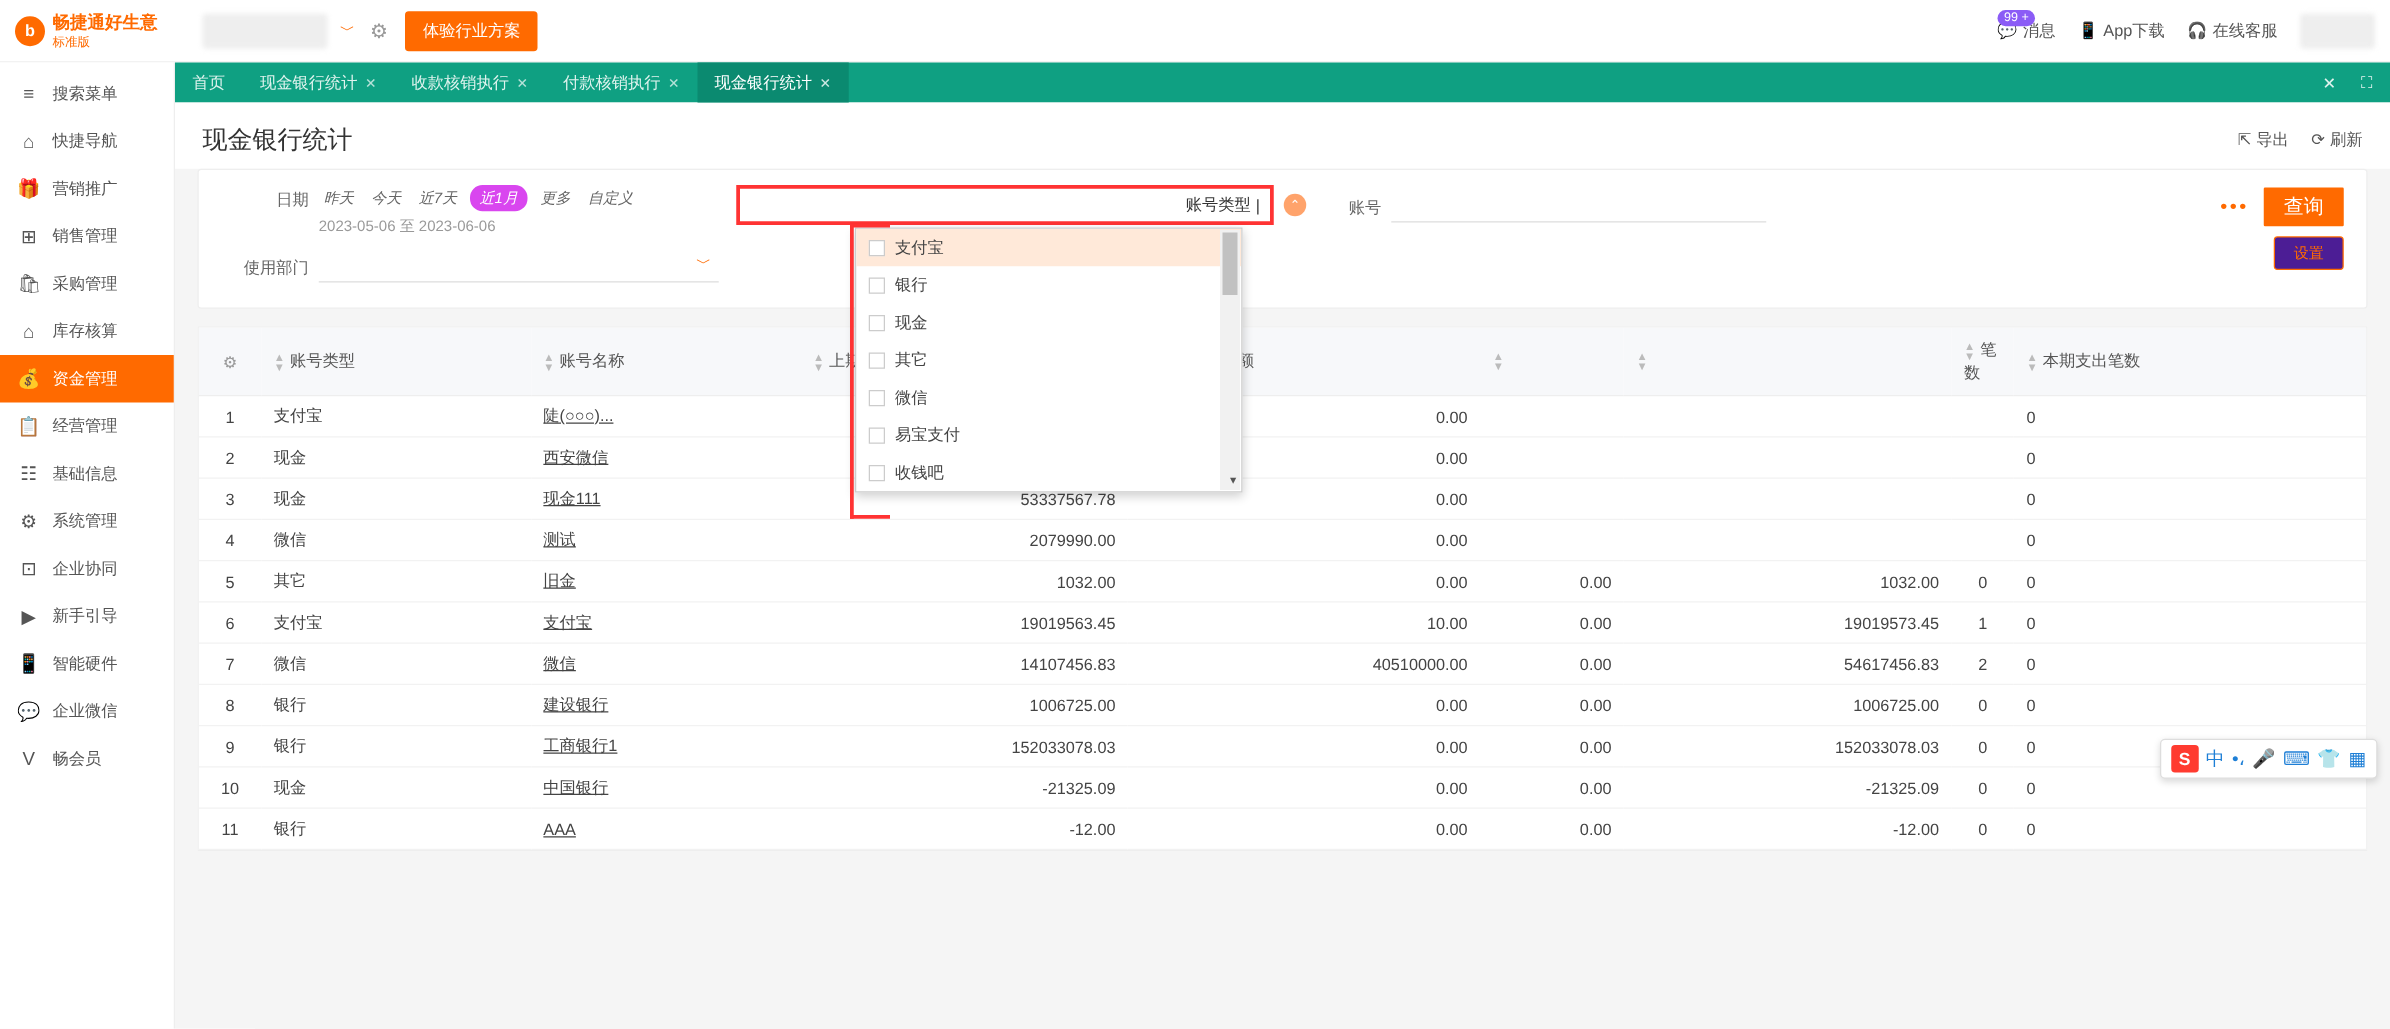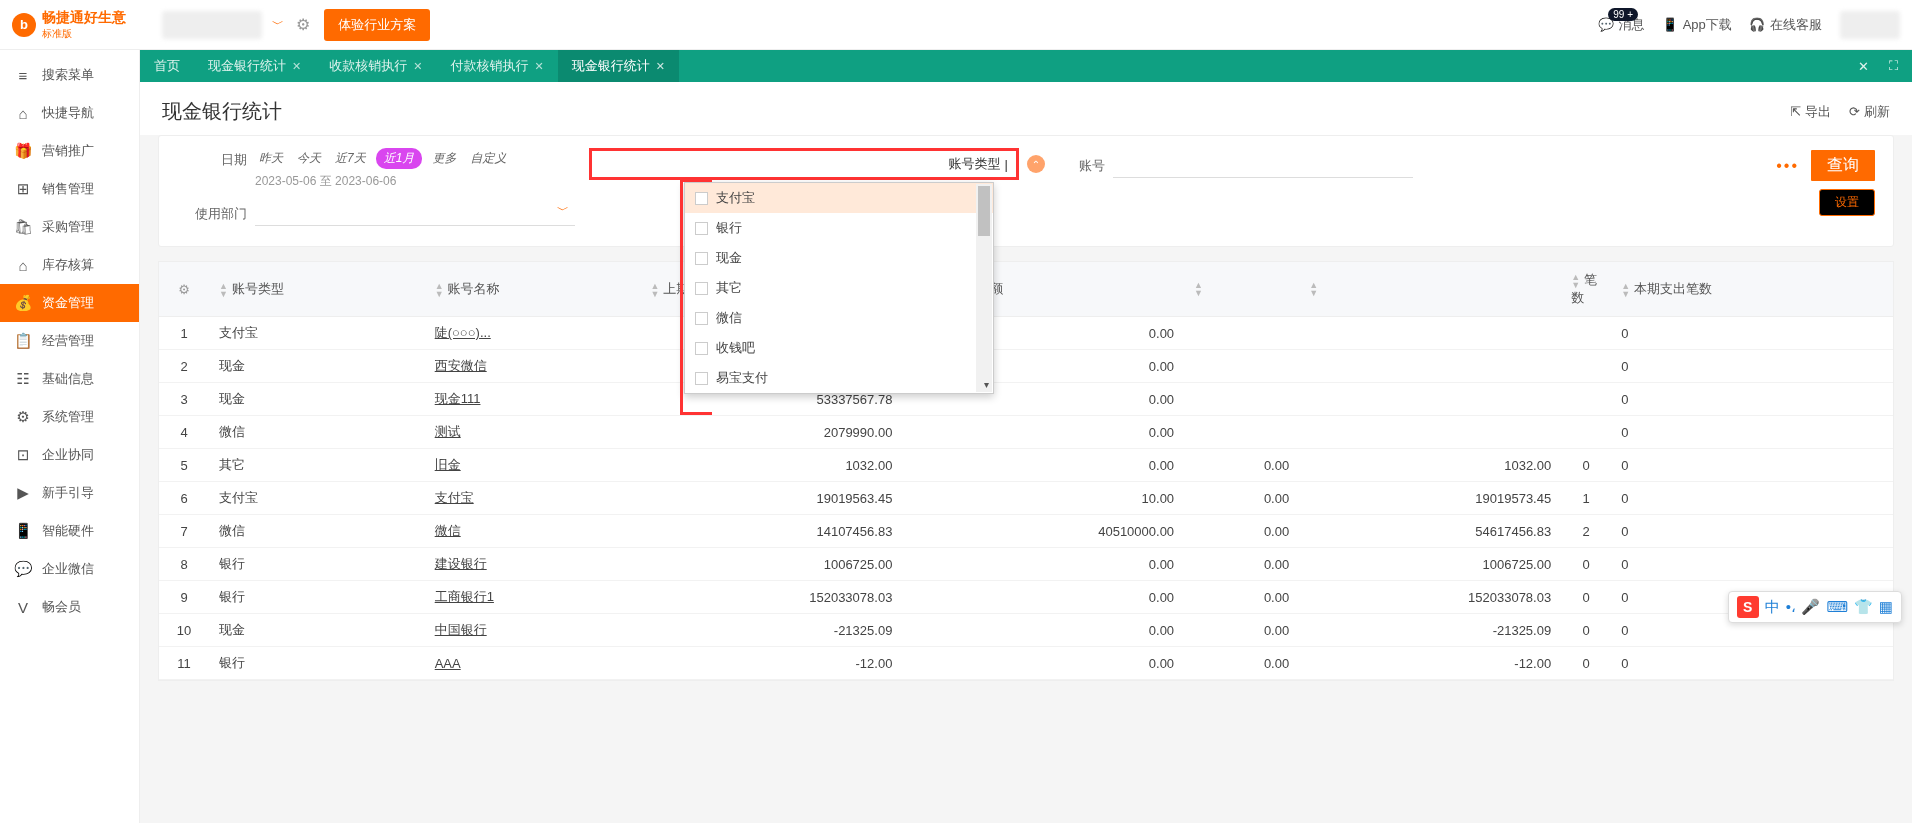--- a/index.html
+++ b/index.html
@@ -10,21 +10,21 @@
 .logo-area { display: flex; align-items: center; width: 140px; }
 .logo-icon { width: 24px; height: 24px; background: #ff6a00; border-radius: 50%; color: #fff; display: flex; align-items: center; justify-content: center; font-weight: bold; margin-right: 6px; }
 .logo-text { font-size: 14px; color: #ff6a00; font-weight: bold; }
 .logo-sub { font-size: 10px; color: #ff6a00; }
 .blur-box { width: 100px; height: 28px; background: #eee; filter: blur(2px); border-radius: 3px; margin: 0 10px; }
 .chevron-down { color: #ff6a00; font-size: 12px; margin-right: 12px; cursor: pointer; }
 .gear { color: #999; font-size: 16px; margin-right: 14px; cursor: pointer; }
 .orange-btn { background: #ff6a00; color: #fff; border: none; padding: 7px 14px; border-radius: 3px; font-size: 13px; cursor: pointer; }
 .top-right { margin-left: auto; display: flex; align-items: center; gap: 18px; font-size: 13px; color: #555; }
 .top-right-item { display: flex; align-items: center; gap: 4px; cursor: pointer; position: relative; }
-.badge { position: absolute; top: -8px; left: 10px; background: #0f172a; color: #fff; font-size: 10px; padding: 1px 5px; border-radius: 8px; }
+.badge { position: absolute; top: -8px; left: 0; background: #8b5cf6; color: #fff; font-size: 10px; padding: 1px 5px; border-radius: 8px; }
 .top-avatar { width: 60px; height: 28px; background: #eee; filter: blur(2px); border-radius: 3px; }
 
 
 .main-layout { display: flex; height: calc(100vh - 50px); }
 
 
 .sidebar { width: 140px; background: #fff; border-right: 1px solid #eee; padding-top: 6px; }
 .sidebar-item { display: flex; align-items: center; padding: 10px 14px; font-size: 13px; color: #555; cursor: pointer; }
 .sidebar-item.active { background: #ff6a00; color: #fff; }
 .sidebar-item .s-icon { width: 18px; margin-right: 10px; font-size: 15px; text-align: center; }
@@ -52,21 +52,21 @@
 .filter-cell { display: flex; align-items: flex-start; }
 .filter-label { width: 70px; text-align: right; color: #666; font-size: 13px; padding-top: 3px; margin-right: 8px; }
 .date-opts { display: flex; flex-wrap: wrap; align-items: center; gap: 6px; font-size: 12px; font-style: italic; }
 .date-opt { color: #666; cursor: pointer; padding: 2px 4px; }
 .date-opt.active { background: #d946ef; color: #fff; border-radius: 10px; padding: 2px 8px; }
 .date-range { width: 100%; color: #999; font-size: 12px; margin-top: 4px; }
 .dept-input { width: 320px; border: none; border-bottom: 1px solid #ddd; padding: 4px; font-size: 13px; color: #333; background: transparent; }
 .dept-chevron { color: #ff6a00; margin-left: -18px; font-size: 12px; }
 .filter-right-col { position: absolute; right: 18px; top: 14px; display: flex; flex-direction: column; align-items: flex-end; gap: 8px; }
 .query-btn { background: #ff6a00; color: #fff; border: none; padding: 5px 16px; border-radius: 1px; font-size: 16px; cursor: pointer; }
-.settings-btn { background: #000000; color: #ff6a00; border: 1px solid #ff6a00; padding: 4px 15px; border-radius: 3px; font-size: 12px; cursor: pointer; }
+.settings-btn { background: #4c1d95; color: #ff6a00; border: 1px solid #ff6a00; padding: 4px 15px; border-radius: 3px; font-size: 12px; cursor: pointer; }
 .more-dots { color: #ff6a00; font-size: 16px; margin-right: 12px; cursor: pointer; letter-spacing: 2px; }
 
 
 .acct-type-cell { position: absolute; left: 430px; top: 12px; width: 430px; }
 .acct-type-box { border: 3px solid #f33; padding: 2px 8px; display: flex; align-items: center; justify-content: flex-end; height: 32px; }
 .acct-type-label { font-size: 13px; color: #333; margin-right: 4px; }
 .acct-type-caret { color: #333; }
 .acct-collapse { position: absolute; right: -26px; top: 7px; width: 18px; height: 18px; background: #ffa36b; border-radius: 50%; color: #fff; font-size: 10px; display: flex; align-items: center; justify-content: center; cursor: pointer; }
 
 
@@ -307,25 +307,25 @@
             <div class="dd-item">
               <span class="dd-check"></span>
               <span>其它</span>
             </div>
             <div class="dd-item">
               <span class="dd-check"></span>
               <span>微信</span>
             </div>
             <div class="dd-item">
               <span class="dd-check"></span>
+              <span>易宝支付</span>
+            </div>
+            <div class="dd-item">
+              <span class="dd-check"></span>
               <span>收钱吧</span>
-            </div>
-            <div class="dd-item">
-              <span class="dd-check"></span>
-              <span>易宝支付</span>
             </div>
           </div>
         <div class="dd-scrollbar">
           <div class="dd-thumb"></div>
           <div class="dd-down-arrow">▾</div>
         </div>
       </div>
     </div>
 
     <div class="table-wrap">

